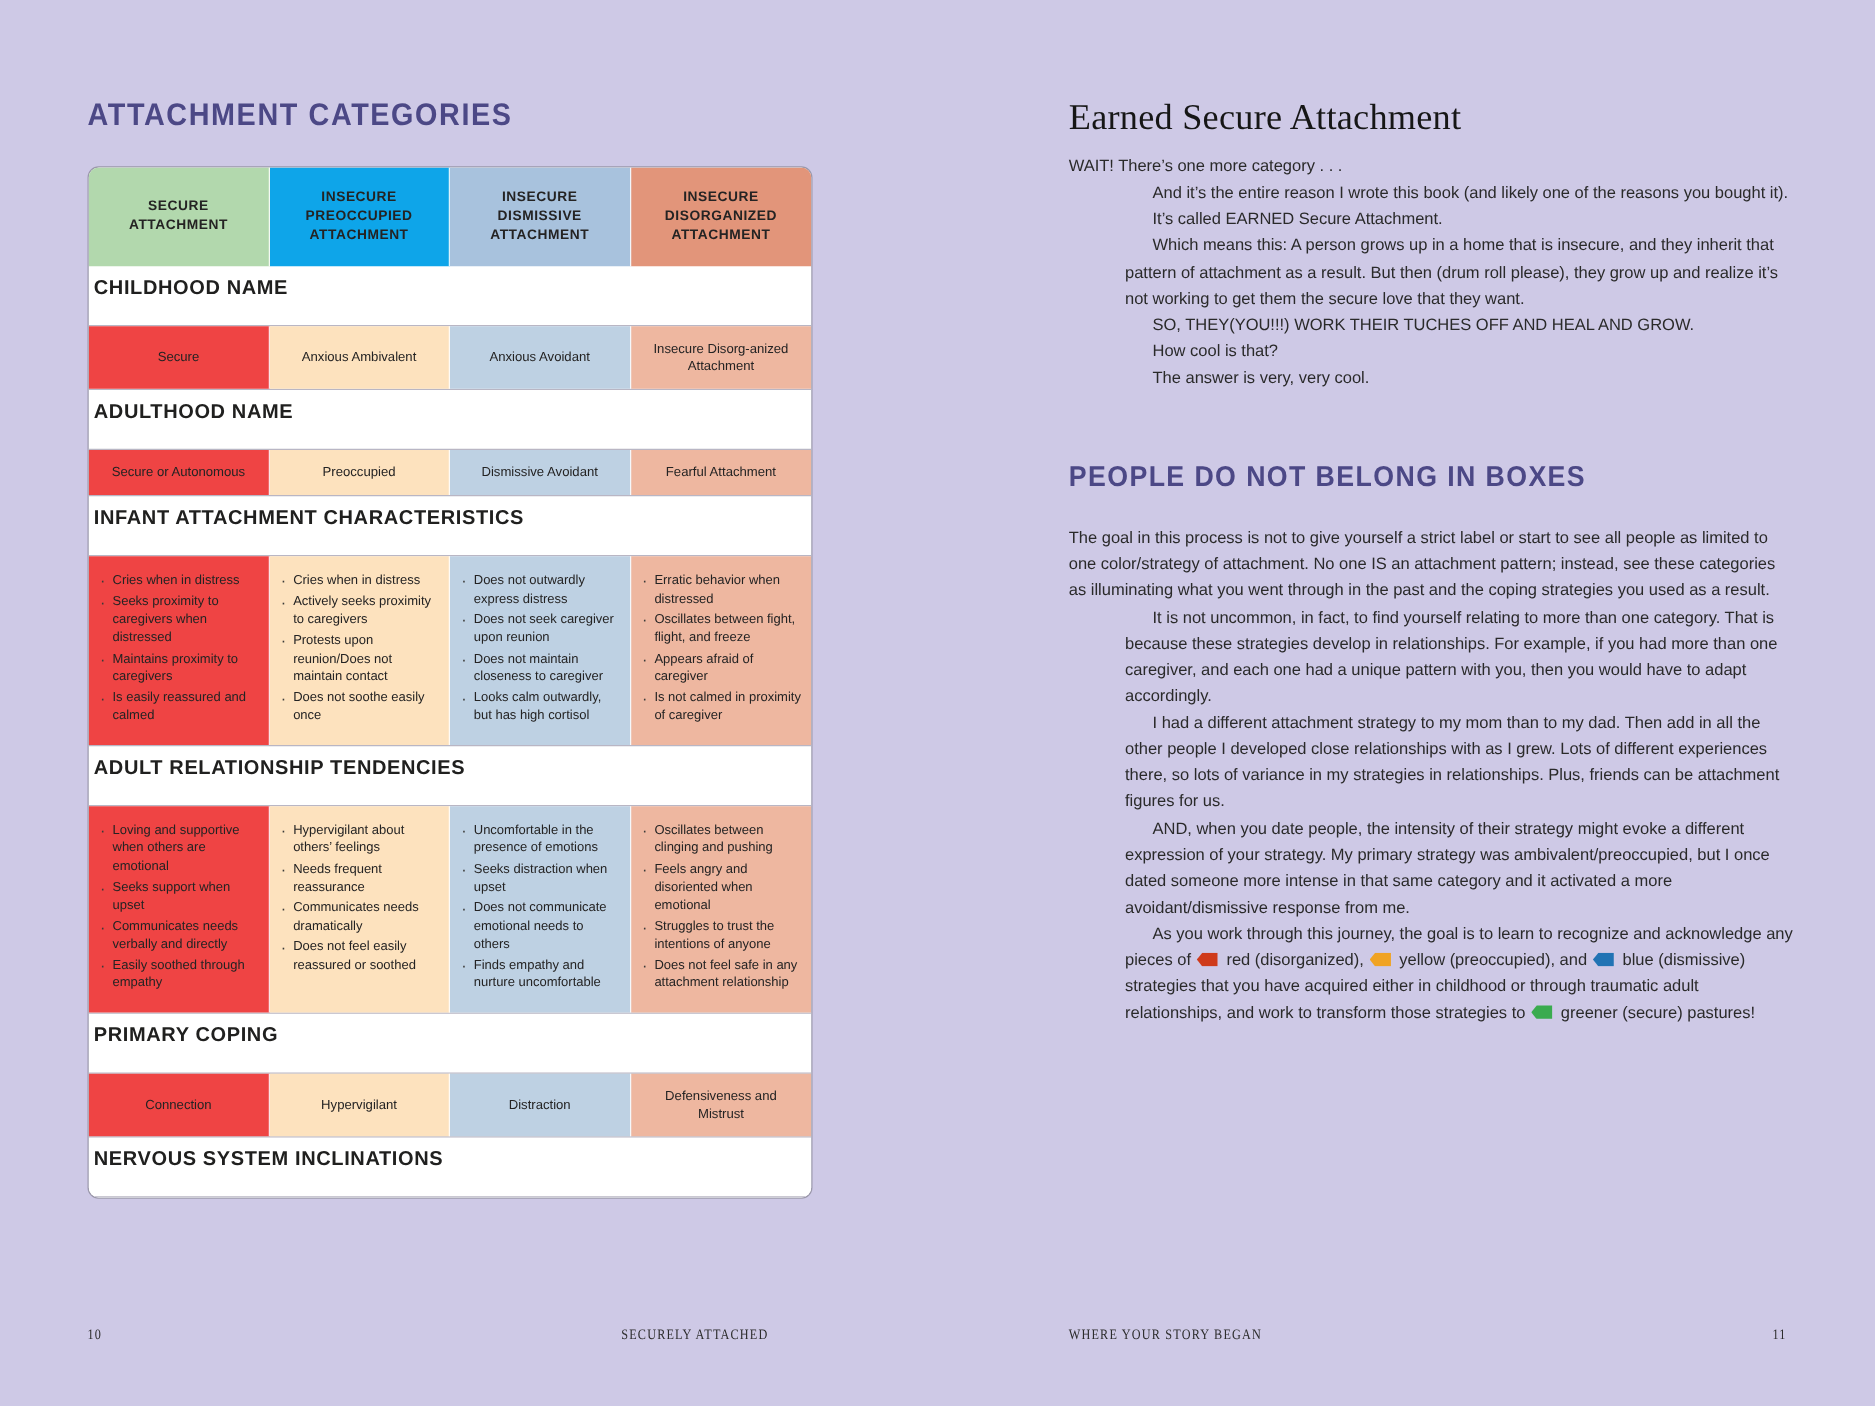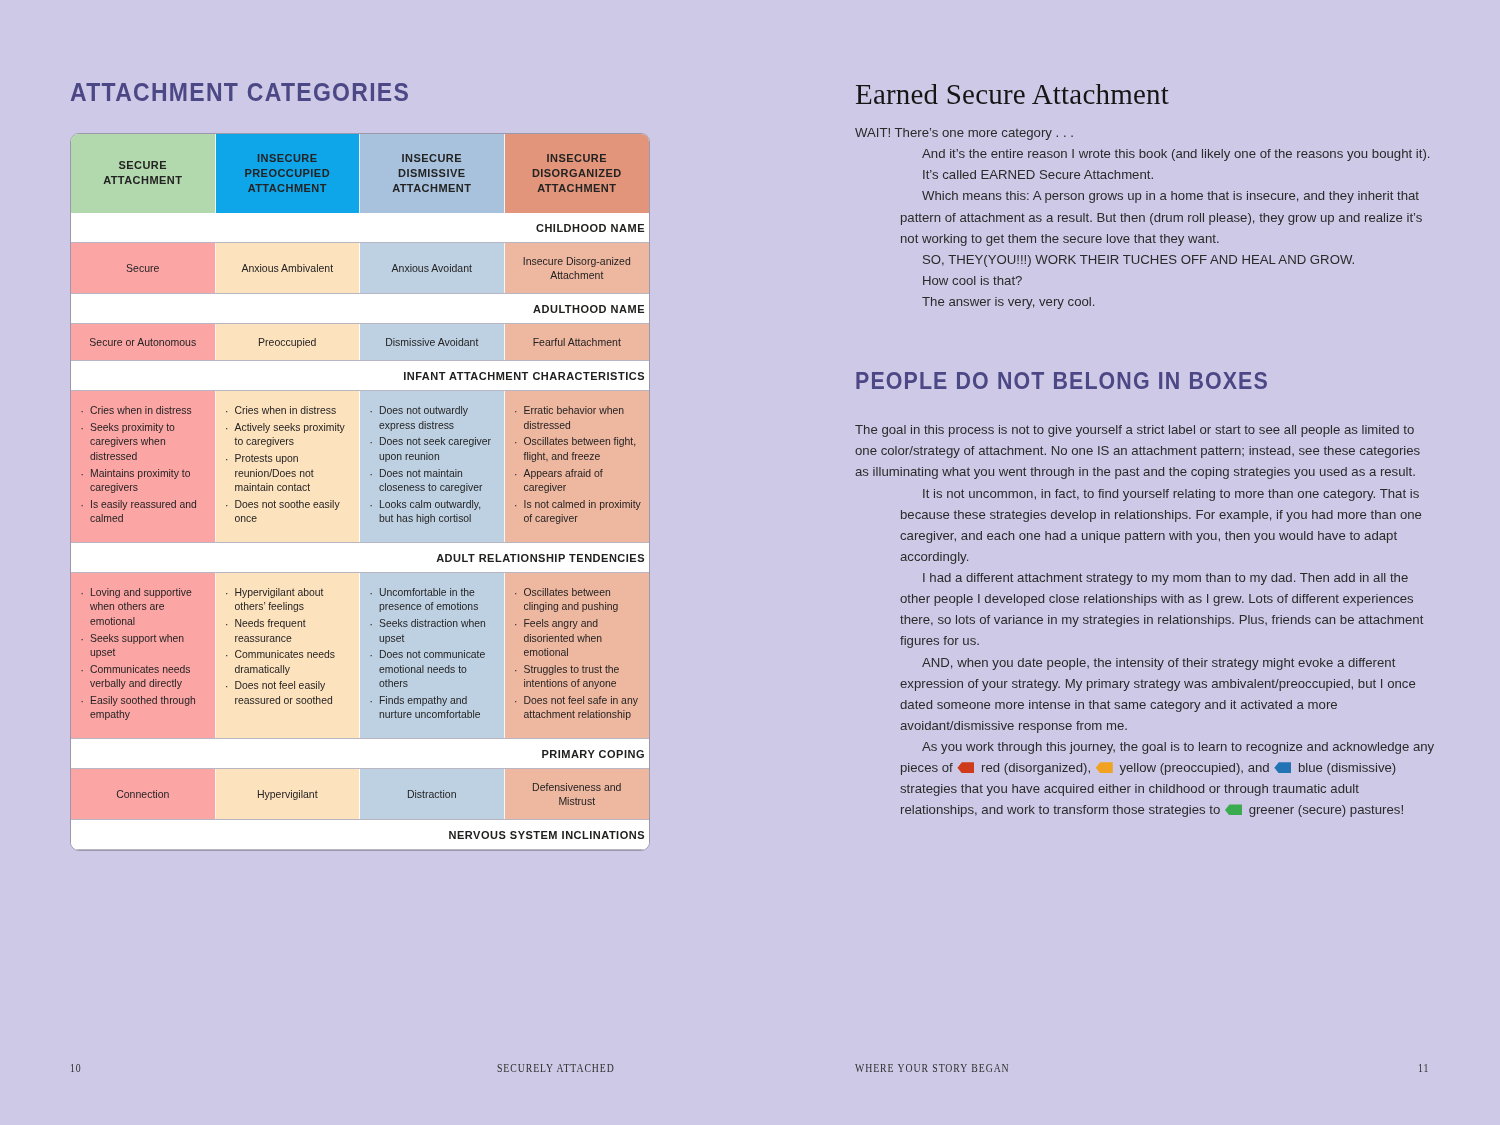--- a/index.html
+++ b/index.html
@@ -46,26 +46,26 @@
     overflow: hidden;
     background: #ffffff;
   }
 
   .trow { display: flex; width: 100%; }
 
   .section-row {
     display: block;
     width: 100%;
     background: #ffffff;
-    text-align: right;
-    font-size: 11px;
+    text-align: left;
+    font-size: 16px;
     font-weight: bold;
     letter-spacing: 0.5px;
     color: #20201f;
-    padding: 9px 4px 8px;
+    padding: 9px 4px 20px;
     border-top: 1px solid #b9b6c4;
     border-bottom: 1px solid #b9b6c4;
   }
   .section-row.first { border-top: none; }
 
   .cell {
     width: 25%;
     padding: 11px 9px;
     font-size: 10.5px;
     line-height: 1.36;
@@ -110,21 +110,21 @@
     line-height: 1.25;
     color: #3a3a38;
   }
 
   
   .hd-c1 { background: #b2d8ad; }
   .hd-c2 { background: #0ea5e9; }
   .hd-c3 { background: #a8c2dd; }
   .hd-c4 { background: #e2957a; }
   
-  .c1 { background: #fca5a5; }
+  .c1 { background: #ef4444; }
   .c2 { background: #fde2be; }
   .c3 { background: #bed1e3; }
   .c4 { background: #eeb7a0; }
 
   
   .page-right {
     position: absolute;
     left: 855px;
     top: 78px;
     width: 580px;

